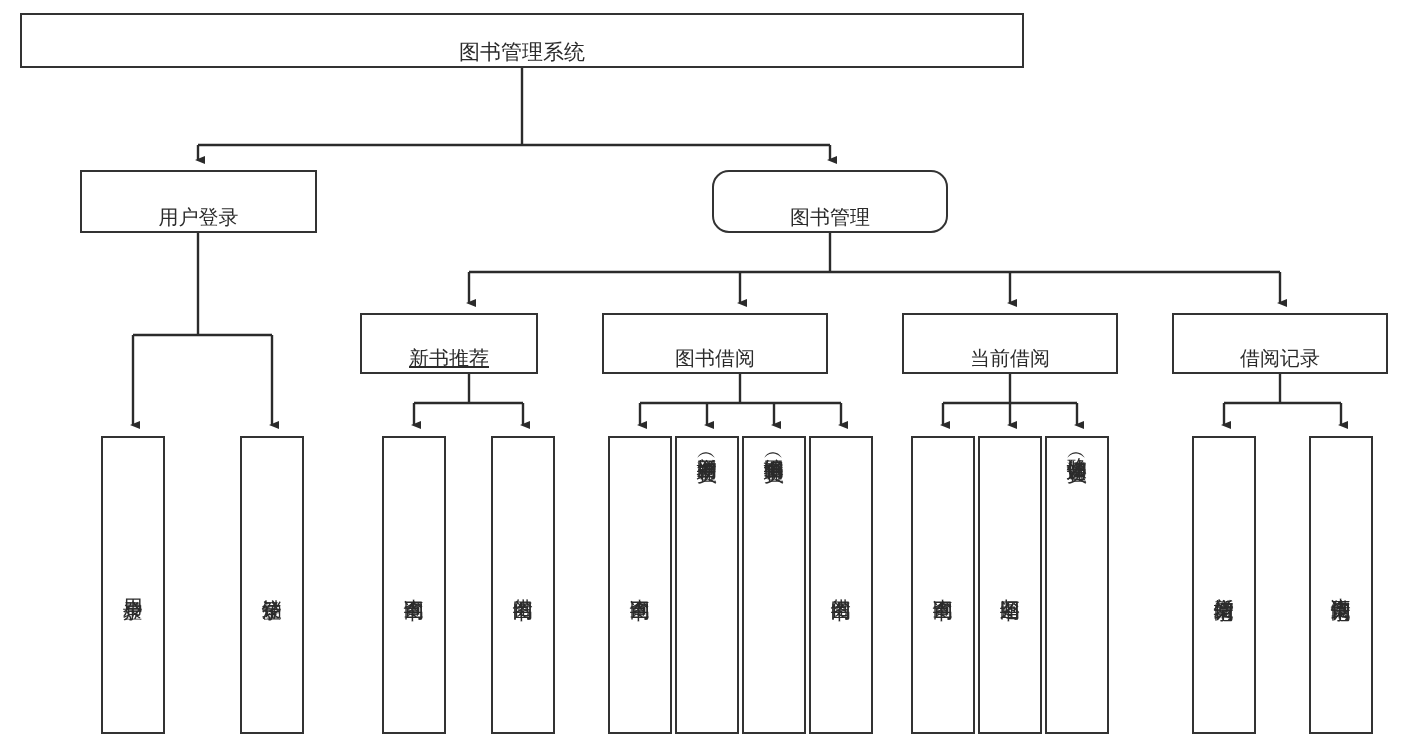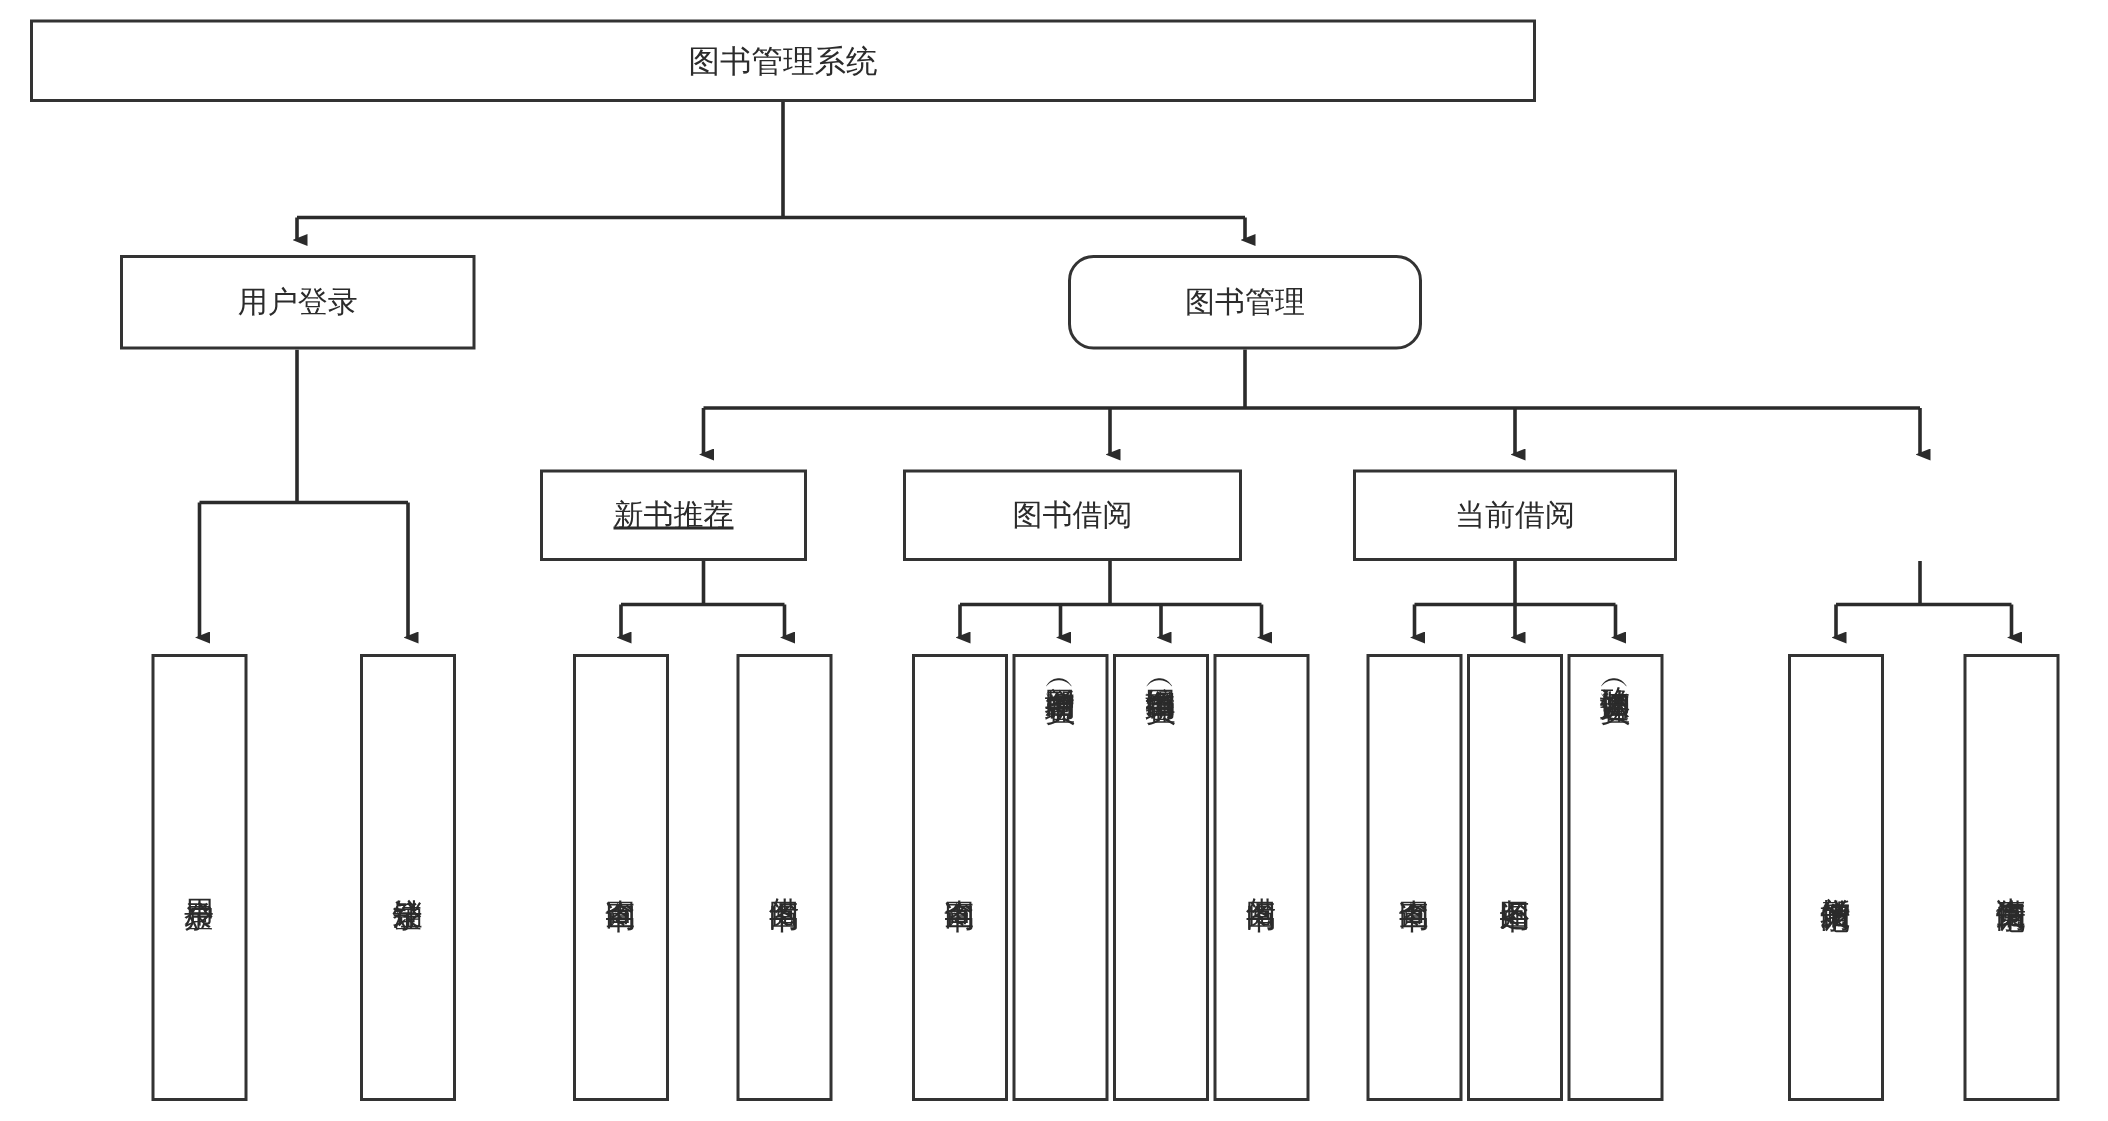--- a/index.html
+++ b/index.html
@@ -16,21 +16,21 @@
     height: 747px;
     background: #ffffff;
     overflow: hidden;
   }
   .node {
     position: absolute;
     box-sizing: border-box;
     border: 2px solid #333333;
     background: #ffffff;
     display: flex;
-    align-items: center;
+    align-items: flex-end;
     justify-content: center;
     color: #2b2b2b;
   }
   .node.root {
     font-size: 21px;
   }
   .node.level2 {
     font-size: 20px;
   }
   .node.leaf {
@@ -137,20 +137,23 @@
 
   <div class="node level2" style="left:360px; top:313px; width:178px; height:61px;text-decoration:underline;">
     <span>新书推荐</span>
   </div>
   <div class="node level2" style="left:602px; top:313px; width:226px; height:61px;">
     <span>图书借阅</span>
   </div>
   <div class="node level2" style="left:902px; top:313px; width:216px; height:61px;">
     <span>当前借阅</span>
   </div>
+  <div class="node level2" style="left:1172px; top:313px; width:216px; height:61px;">
+    <span>借阅记录</span>
+  </div>
 
   <div class="node leaf centered" style="left:101px; top:436px; width:64px; height:298px;">
     <span class="leaf-text">用户登录</span>
   </div>
   <div class="node leaf centered" style="left:240px; top:436px; width:64px; height:298px;">
     <span class="leaf-text">注销登录</span>
   </div>
 
   <div class="node leaf centered" style="left:382px; top:436px; width:64px; height:298px;">
     <span class="leaf-text">查询图书</span>

